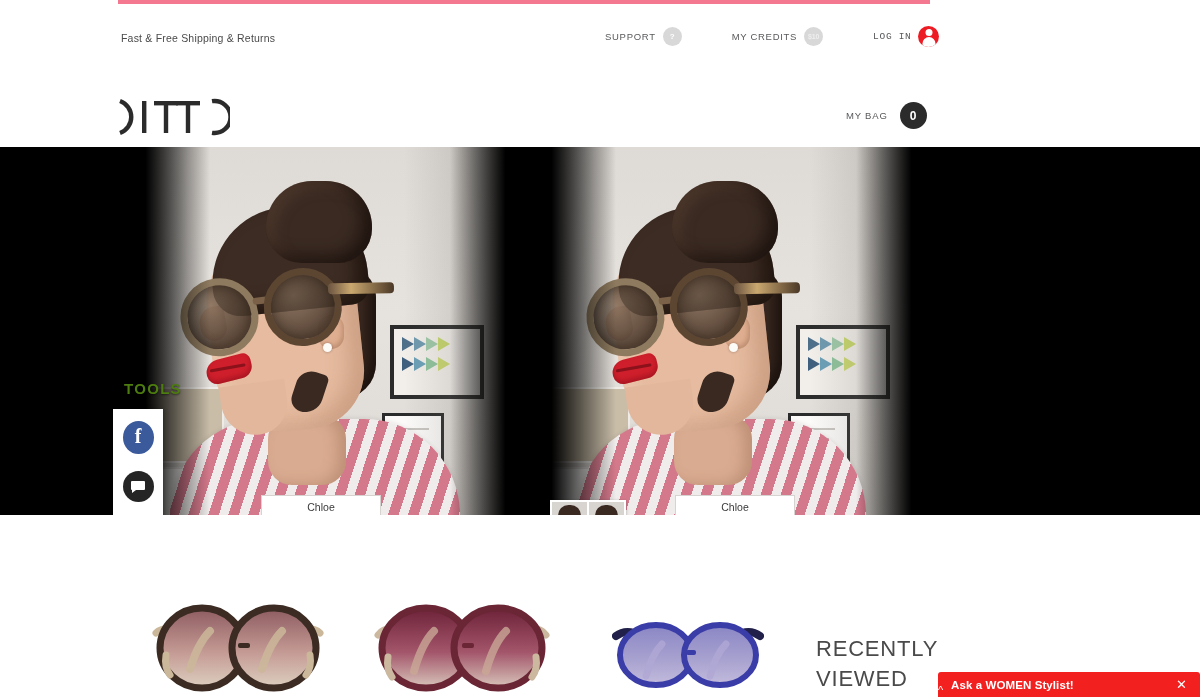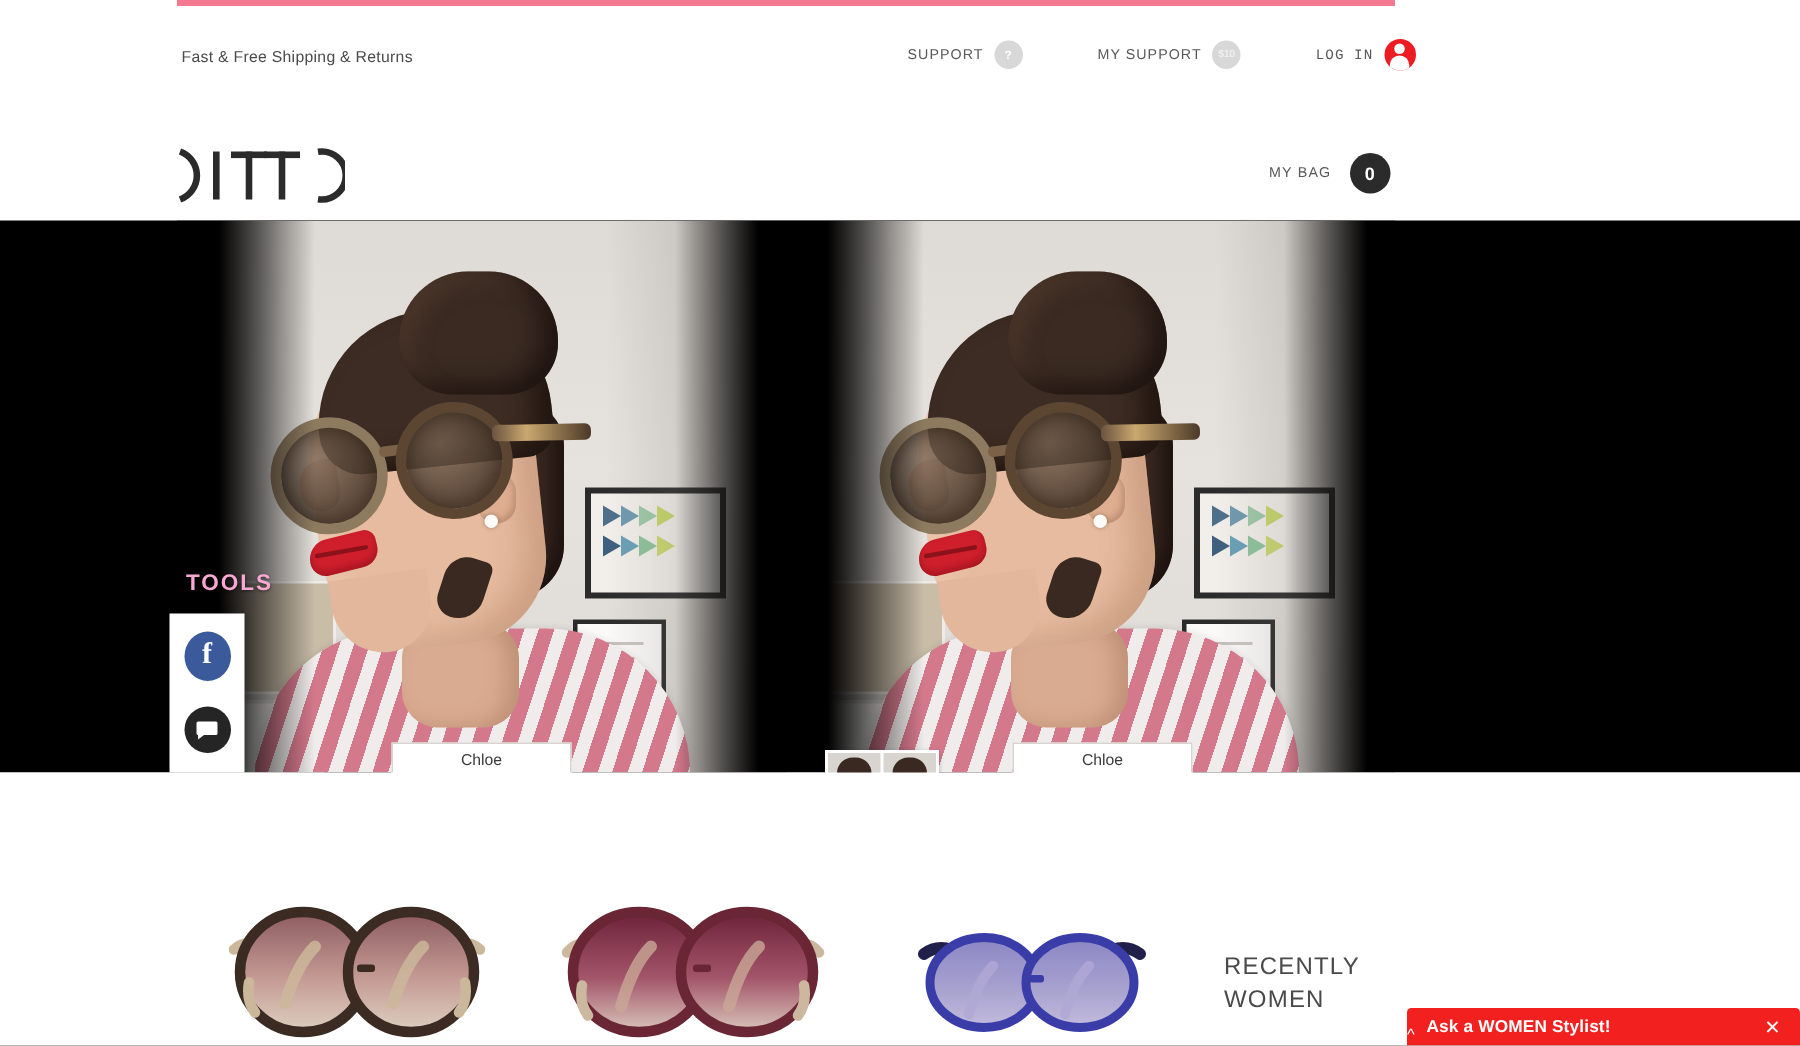--- a/index.html
+++ b/index.html
@@ -242,21 +242,21 @@
   }
   .pane-fade-r{
     position:absolute;right:0;top:0;width:74px;height:368px;
     background:linear-gradient(270deg,#000 0%,#000 25%,rgba(0,0,0,0) 100%);
     pointer-events:none;
   }
 
   
   .tools-title{
     position:absolute;left:124px;top:233px;
-    font-size:15px;color:#f9a8d4;letter-spacing:1.3px;font-weight:600;
+    font-size:15px;color:#4d7c0f;letter-spacing:1.3px;font-weight:600;
     text-shadow:0 1px 2px rgba(0,0,0,.5);
   }
   .tools-panel{
     position:absolute;left:113px;top:262px;width:50px;
     background:#fff;padding:4px 0;
     box-shadow:0 1px 5px rgba(0,0,0,.28);
   }
   .tool-btn{
     width:50px;height:49px;display:flex;align-items:center;justify-content:center;
     cursor:pointer;
@@ -301,21 +301,21 @@
   .tp-lip{position:absolute;left:14px;top:26px;width:9px;height:5px;border-radius:3px;background:#cf1f2c;}
   .tp-shoulder{position:absolute;left:2px;bottom:0;width:31px;height:10px;border-radius:14px 14px 0 0;
     background:repeating-linear-gradient(105deg,#f0eceb 0 3px,#d4798c 3px 6px);}
 
   
   .recent{
     position:absolute;left:0;top:515px;width:1200px;height:182px;background:#fff;
   }
   .rv-title{
     position:absolute;left:816px;top:634px;
-    font-size:16px;color:#4a4a4a;letter-spacing:.8px;line-height:1.35;
+    font-size:22px;color:#4a4a4a;letter-spacing:.8px;line-height:1.35;
   }
   .prod{position:absolute;cursor:pointer;}
   .prod-1{left:150px;top:603px;}
   .prod-2{left:374px;top:603px;}
   .prod-3{left:612px;top:620px;}
 
   
   .stylist{
     position:absolute;left:938px;top:672px;width:262px;height:25px;
     background:#f32020;border-radius:3px 3px 0 0;
@@ -339,21 +339,21 @@
     <div class="ship-msg">Fast &amp; Free Shipping &amp; Returns</div>
 
     <div class="util-right">
 
       <div class="util-item">
         <span class="util-label">SUPPORT</span>
         <span class="circ circ-grey">?</span>
       </div>
 
       <div class="util-item">
-        <span class="util-label">MY SUPPORT</span>
+        <span class="util-label">MY CREDITS</span>
         <span class="circ circ-credits">$10</span>
       </div>
 
       <div class="util-item">
         <span class="util-label">LOG IN</span>
         <span class="circ circ-login"></span>
       </div>
 
     </div>
   </div>
@@ -549,21 +549,21 @@
         <span class="tp-lip"></span>
           <span class="tp-shoulder"></span>
       </span>
     </div>
   </div>
 
   <div class="recent"></div>
 
   <div class="rv-title">
     <div>RECENTLY</div>
-    <div>WOMEN</div>
+    <div>VIEWED</div>
   </div>
 
   <div class="prod prod-1">
     <svg width="176" height="92" viewBox="0 0 176 92" aria-hidden="true">
       <defs>
         <linearGradient id="l1" x1="0" y1="0" x2="0" y2="1">
           <stop offset="0%" stop-color="#8d5b60"></stop>
             <stop offset="55%" stop-color="#c49a94"></stop>
             <stop offset="100%" stop-color="#ddcfc0"></stop>
         </linearGradient>

